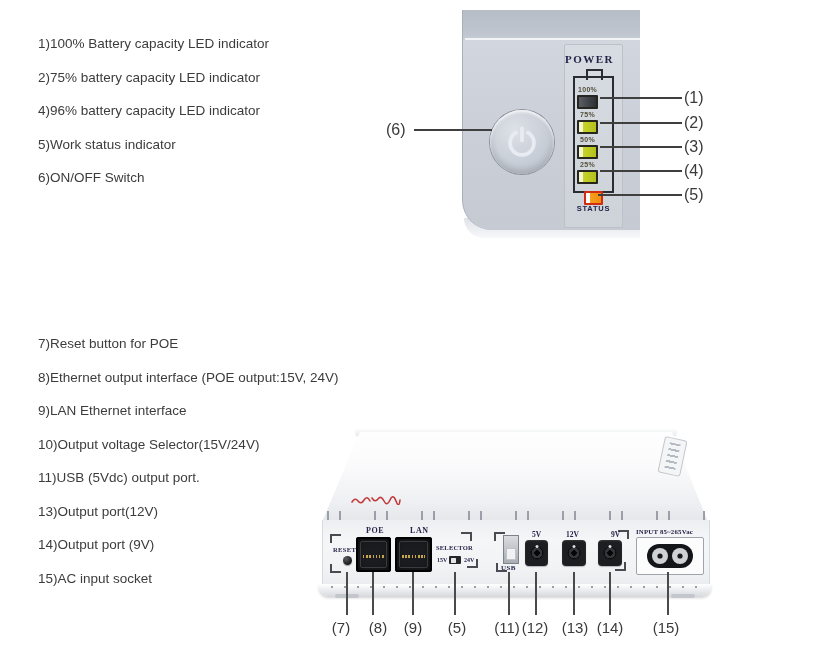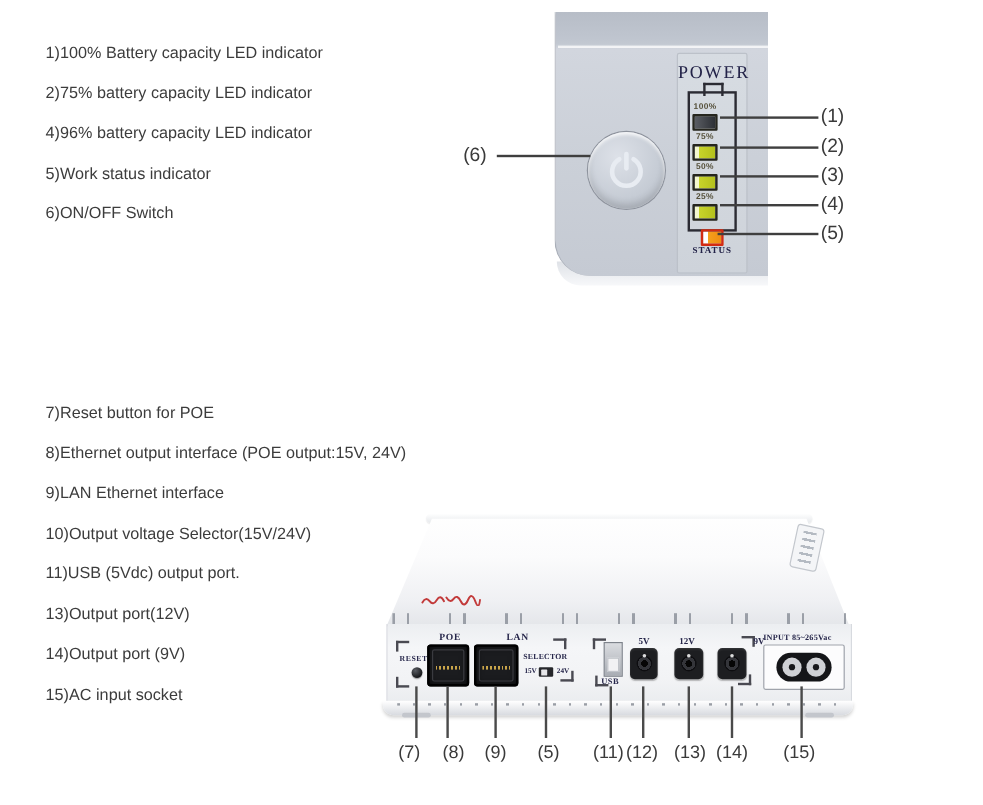--- a/index.html
+++ b/index.html
@@ -23,39 +23,39 @@
             background:rgba(255,255,255,.75);}
   .power-btn{position:absolute;left:27px;top:100px;width:64px;height:64px;border-radius:50%;
             background:radial-gradient(circle at 38% 32%,#dde1e8,#c6ccd5 60%,#b6bcc6);
             box-shadow:0 0 0 1px #8e939d,inset 0 2px 3px rgba(255,255,255,.85),inset 0 -4px 6px rgba(0,0,0,.14);
             display:flex;align-items:center;justify-content:center;}
   .power-btn svg{width:34px;height:34px;}
 
   .led-panel{position:absolute;left:101px;top:34px;width:57px;height:182px;
             background:linear-gradient(180deg,#d7dce2,#ced3da);
             border:1px solid #bcc1c9;border-radius:2px;}
-  .power-label{position:absolute;left:0;right:0;top:8px;text-align:center;
-            font-family:"Liberation Serif",serif;font-weight:normal;font-size:15px;
+  .power-label{position:absolute;left:0;right:0;top:8px;
+            font-family:"Liberation Serif",serif;font-weight:bold;font-size:11px;
             letter-spacing:1.5px;color:#232348;}
   .batt-tab{position:absolute;left:21px;top:24px;width:13px;height:9px;
             border:2px solid #2b2b33;border-bottom:none;}
   .batt-outline{position:absolute;left:8px;top:31px;width:37px;height:113px;border:2px solid #2b2b33;}
   .lvl-label{position:absolute;font-size:7px;font-weight:bold;color:#55503a;letter-spacing:.3px;}
   .lvl-led{position:absolute;left:12px;width:17px;height:10px;border:2px solid #26261e;border-radius:1px;}
   .led-on{background:linear-gradient(90deg,#f3f6cf 0%,#f3f6cf 22%,#c7d32a 23%,#b4c11c 100%);}
   .led-off{background:linear-gradient(90deg,#5a5d63,#2d3035);}
   .l1{top:41px;left:13px;} .d1{top:50px;}
   .l2{top:66px;left:15px;} .d2{top:75px;}
   .l3{top:91px;left:15px;} .d3{top:100px;}
   .l4{top:116px;left:15px;} .d4{top:125px;}
   .status-led{position:absolute;left:19px;top:146px;width:15px;height:10px;
             border:2px solid #d32b12;border-radius:1px;
             background:linear-gradient(90deg,#ffffff 0%,#ffffff 28%,#f5a01c 29%,#ef8d12 100%);}
   .status-label{position:absolute;left:0;right:0;top:159px;text-align:center;
-            font-family:Liberation Serif, serif;font-weight:bold;font-size:7.5px;
+            font-family:Liberation Sans, sans-serif;font-weight:bold;font-size:7.5px;
             letter-spacing:.8px;color:#232348;}
 
   
   .callout{position:absolute;font-size:16px;color:#3a3a3a;white-space:nowrap;}
   .hline{position:absolute;height:2px;background:#3f3f3f;}
   .ln1{left:600px;top:97px;width:82px;} .cl1{left:684px;top:89px;}
   .ln2{left:600px;top:122px;width:82px;} .cl2{left:684px;top:114px;}
   .ln3{left:600px;top:146px;width:82px;} .cl3{left:684px;top:138px;}
   .ln4{left:600px;top:170px;width:82px;} .cl4{left:684px;top:162px;}
   .ln5{left:598px;top:194px;width:84px;} .cl5{left:684px;top:186px;}
@@ -94,28 +94,28 @@
   .bk1{left:15px;top:109px;} .bk2{left:15px;top:139px;}
   .bk3{left:146px;top:107px;} .bk4{left:152px;top:134px;}
   .bk5{left:179px;top:107px;} .bk6{left:181px;top:138px;}
   .bk7{left:303px;top:105px;} .bk8{left:300px;top:137px;}
 
   
   .plabel{position:absolute;font-family:"Liberation Serif",serif;font-weight:bold;
           color:#26264a;white-space:nowrap;}
   .reset-label{left:18px;top:121px;font-size:6.5px;letter-spacing:.4px;}
   .poe-label{left:51px;top:101px;font-size:8px;letter-spacing:.6px;}
-  .lan-label{left:107px;top:101px;font-size:8px;letter-spacing:.6px;}
+  .lan-label{left:95px;top:101px;font-size:8px;letter-spacing:.6px;}
   .selector-label{left:121px;top:119px;font-size:6.5px;letter-spacing:.2px;}
   .sel15-label{left:122px;top:132px;font-size:6px;}
   .sel24-label{left:149px;top:132px;font-size:6px;}
   .usb-label{left:186px;top:139px;font-size:7px;letter-spacing:.4px;}
   .v5-label{left:217px;top:105px;font-size:7.5px;}
   .v12-label{left:251px;top:105px;font-size:7.5px;text-align:right;}
-  .v9-label{left:293px;top:105px;font-size:7.5px;padding-left:20px;}
+  .v9-label{left:276px;top:105px;font-size:7.5px;padding-left:20px;}
   .ac-label{left:321px;top:103px;font-size:6.8px;letter-spacing:.2px;}
 
   
   .reset-btn{position:absolute;left:28px;top:131px;width:9px;height:9px;border-radius:50%;
           background:radial-gradient(circle at 35% 30%,#5a5d63,#17181b 70%);
           box-shadow:0 1px 1px rgba(0,0,0,.35);}
   .rj45{position:absolute;top:112px;height:35px;background:#1b1c1f;border-radius:3px;
           box-shadow:inset 0 0 0 2px #000,inset 0 0 8px #000;}
   .rj45::before{content:"";position:absolute;left:4px;right:4px;top:4px;bottom:4px;
           border:1px solid #3a3b40;border-radius:2px;}

